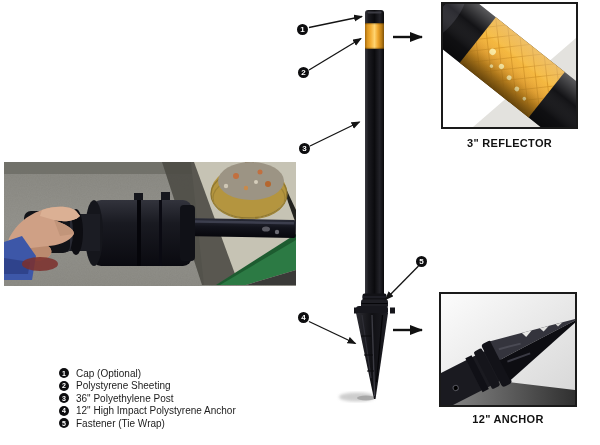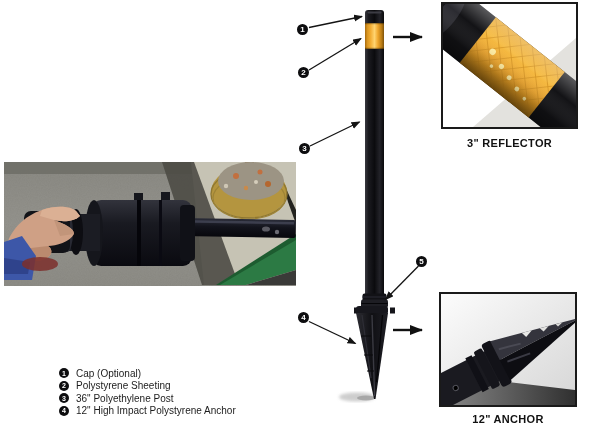--- a/index.html
+++ b/index.html
@@ -287,15 +287,19 @@
       <span class="llab">Polystyrene Sheeting</span>
     </div>
     <div class="lrow">
       <span class="lnum">3</span>
       <span class="llab">36" Polyethylene Post</span>
     </div>
     <div class="lrow">
       <span class="lnum">4</span>
       <span class="llab">12" High Impact Polystyrene Anchor</span>
     </div>
+    <div class="lrow">
+      <span class="lnum">5</span>
+      <span class="llab">Fastener (Tie Wrap)</span>
+    </div>
   </div>
 
 </div>
 
 </body></html>

